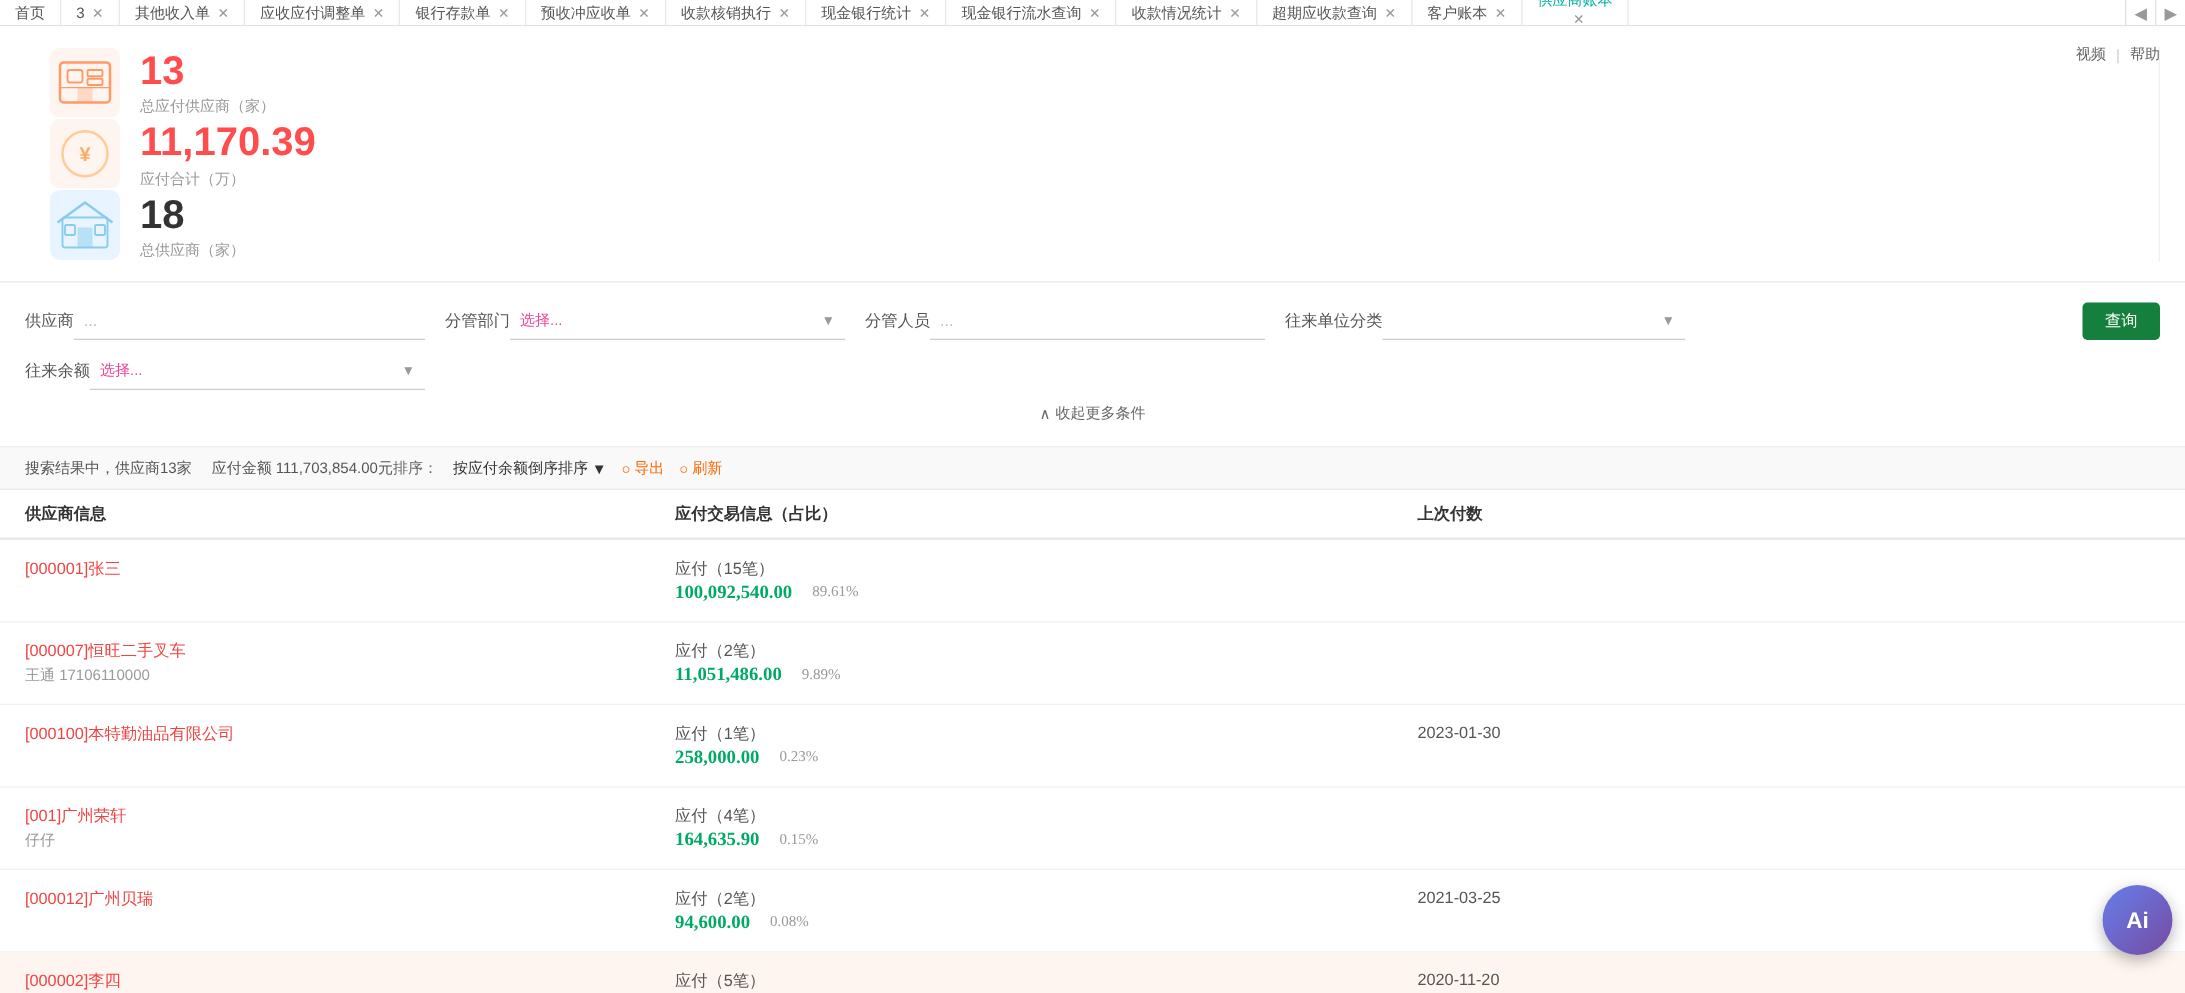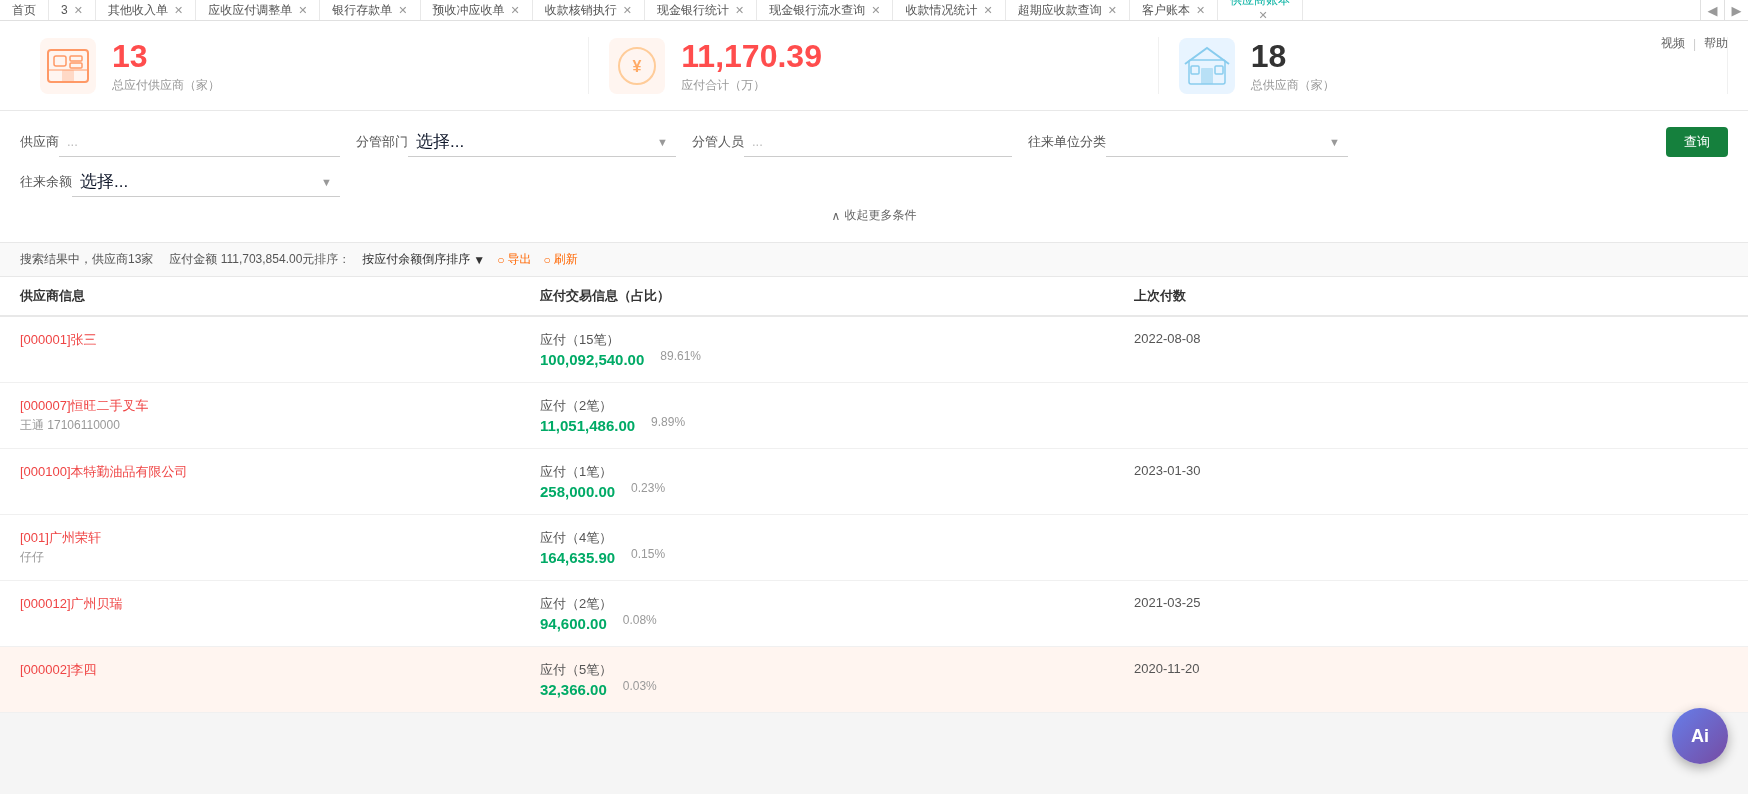--- a/index.html
+++ b/index.html
@@ -16,21 +16,21 @@
       border-right: 1px solid #e8e8e8; flex-shrink: 0;
     }
     .nav-tab.active { color: #00b0a0; border-bottom: 2px solid #00b0a0; flex-direction: column; }
     .nav-tab .close-x { margin-left: 6px; color: #999; font-size: 11px; }
     .nav-arrows { display: flex; align-items: center; margin-left: auto; }
     .nav-arrow { width: 24px; height: 36px; display: flex; align-items: center; justify-content: center; cursor: pointer; color: #999; border-left: 1px solid #e0e0e0; }
 
     
     .summary-header {
       background: #fff; display: flex; align-items: stretch;
-      padding: 16px 20px; border-bottom: 1px solid #e8e8e8; position: relative;
+      padding: 16px 20px; border-bottom: 1px solid #e8e8e8; position: relative; flex-direction: column;
     }
     .summary-card {
       display: flex; align-items: center; flex: 1; padding: 0 20px;
       border-right: 1px solid #f0f0f0;
     }
     .summary-card:last-child { border-right: none; }
     .summary-icon { width: 56px; height: 56px; margin-right: 16px; flex-shrink: 0; }
     .summary-icon svg { width: 100%; height: 100%; }
     .summary-content .big-number { font-size: 32px; font-weight: bold; color: #ff4d4d; line-height: 1.2; }
     .summary-content .label { font-size: 12px; color: #999; margin-top: 2px; }
@@ -50,21 +50,21 @@
     .filter-label { font-size: 13px; color: #555; white-space: nowrap; flex-shrink: 0; }
     .filter-input {
       flex: 1; height: 30px; border: none; border-bottom: 1px solid #ccc;
       padding: 0 8px; font-size: 13px; outline: none; background: transparent; color: #333;
     }
     .filter-input::placeholder { color: #bbb; }
     .filter-select-wrap {
       flex: 1; height: 30px; border: none; border-bottom: 1px solid #ccc;
       display: flex; align-items: center; justify-content: space-between; padding: 0 8px; cursor: pointer;
     }
-    .filter-select-text { color: #0f172a; font-size: 17px; }
+    .filter-select-text { color: #ec4899; font-size: 12px; }
     .filter-chevron { color: #999; font-size: 11px; }
     .btn-query {
       background: #15803d; color: #fff; border: none; border-radius: 4px;
       padding: 6px 18px; font-size: 13px; cursor: pointer; margin-left: auto;
     }
     .collapse-btn {
       display: flex; align-items: center; justify-content: center;
       gap: 4px; color: #666; font-size: 12px; cursor: pointer; margin: 4px auto 8px;
       width: fit-content;
     }
@@ -91,26 +91,26 @@
       display: grid; grid-template-columns: 520px 1fr 1fr;
       padding: 14px 20px; border-bottom: 1px solid #f0f0f0;
       align-items: start;
     }
     .table-row.highlighted { background: #fff5f0; }
     .supplier-link { color: #ef4444; cursor: pointer; font-size: 13px; }
     .supplier-sub { color: #999; font-size: 12px; margin-top: 2px; }
     .payable-label { font-size: 13px; color: #555; }
     .payable-amount { font-size: 15px; font-weight: bold; color: #00aa66; margin-top: 2px; }
     .payable-pct { font-size: 12px; color: #999; margin-left: 12px; }
-    .payable-row { display: flex; align-items: flex-start; gap: 4px; }
+    .payable-row { display: flex; align-items: center; gap: 4px; font-family: Liberation Serif, serif; }
     .last-pay { font-size: 13px; color: #555; }
 
     
     .ai-bubble {
-      position: fixed; bottom: 30px; right: 20px;
+      position: fixed; bottom: 30px; right: 10px;
       width: 56px; height: 56px; background: linear-gradient(135deg, #667eea, #764ba2);
       border-radius: 50%; display: flex; align-items: center; justify-content: center;
       color: #fff; font-size: 18px; font-weight: bold; cursor: pointer;
       box-shadow: 0 4px 12px rgba(0,0,0,0.3);
     }
   </style>
 </head>
 <body>
 
 <div class="top-nav">
@@ -310,23 +310,20 @@
     <div>
       <span class="supplier-link">[000001]张三</span>
     </div>
     <div>
       <div class="payable-label">应付（15笔）</div>
       <div class="payable-row">
         <span class="payable-amount">100,092,540.00</span>
         <span class="payable-pct">89.61%</span>
       </div>
     </div>
-    <div>
-      <span class="last-pay">2022-08-08</span>
-    </div>
   </div>
 
   <div class="table-row">
     <div>
       <span class="supplier-link">[000007]恒旺二手叉车</span>
       <div class="supplier-sub">王通  17106110000</div>
     </div>
     <div>
       <div class="payable-label">应付（2笔）</div>
       <div class="payable-row">

